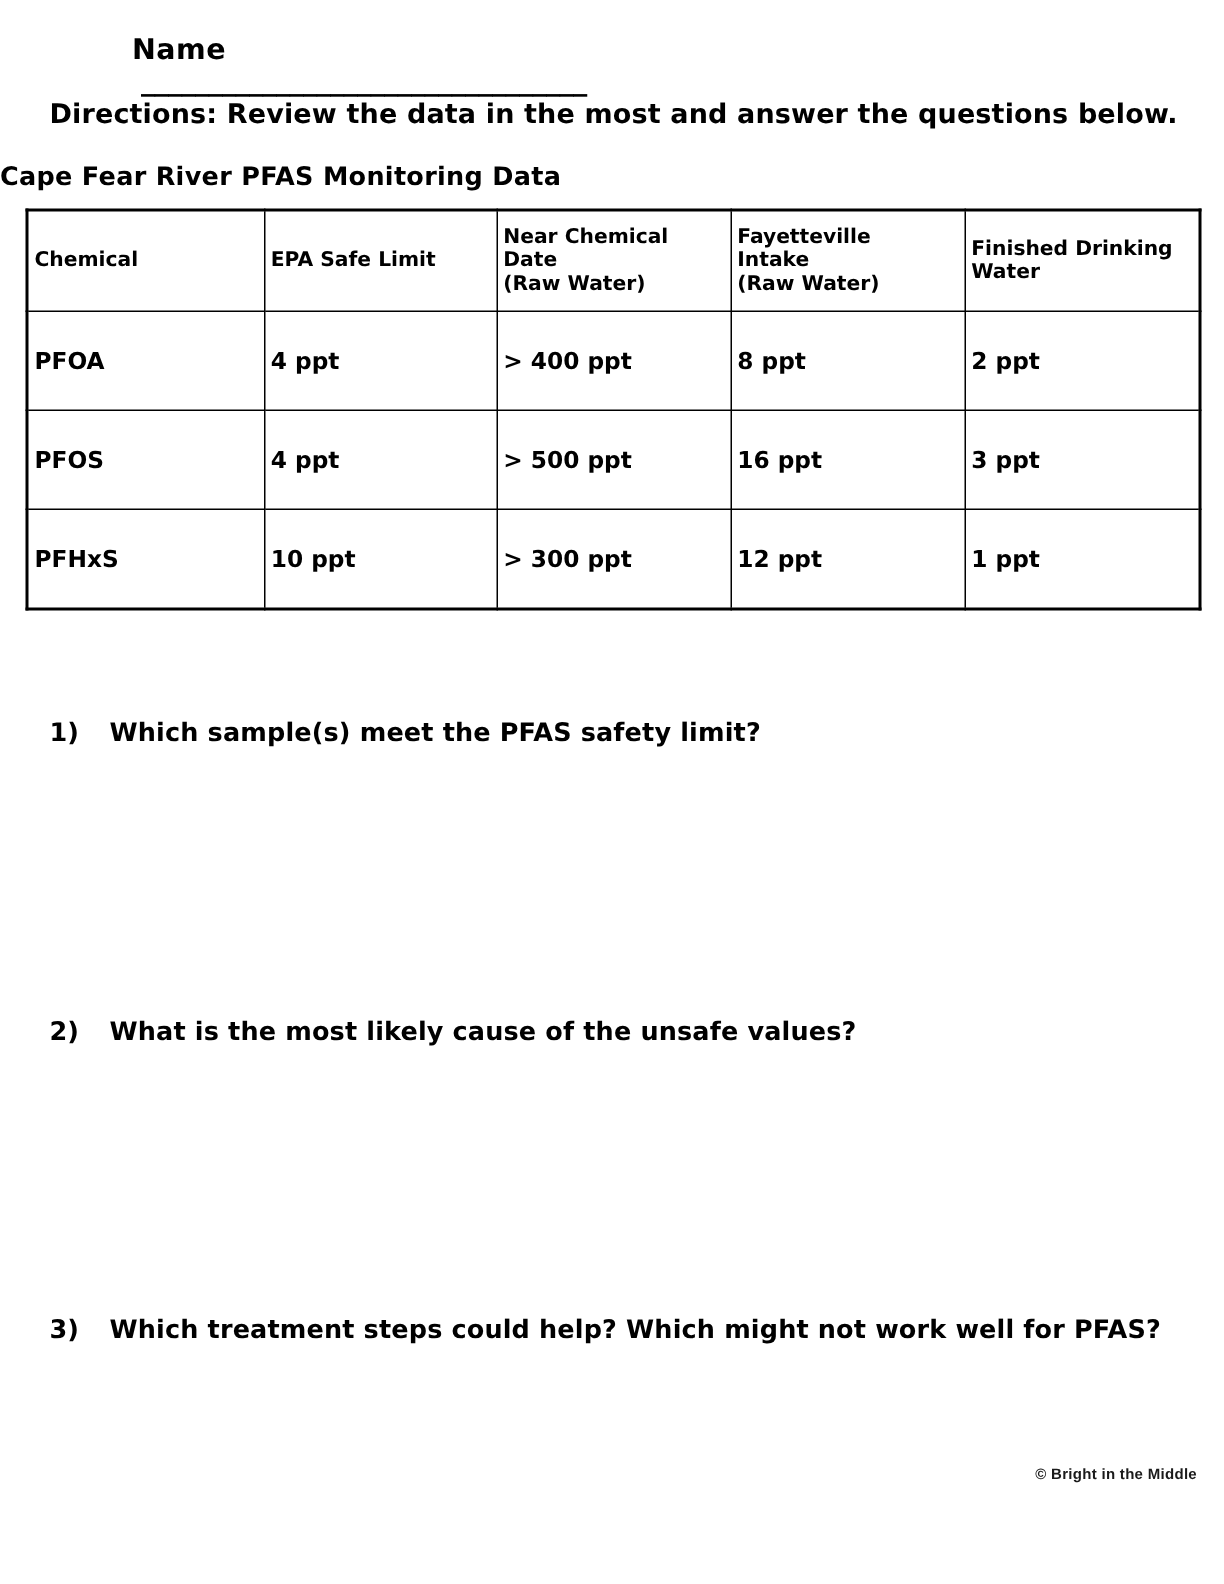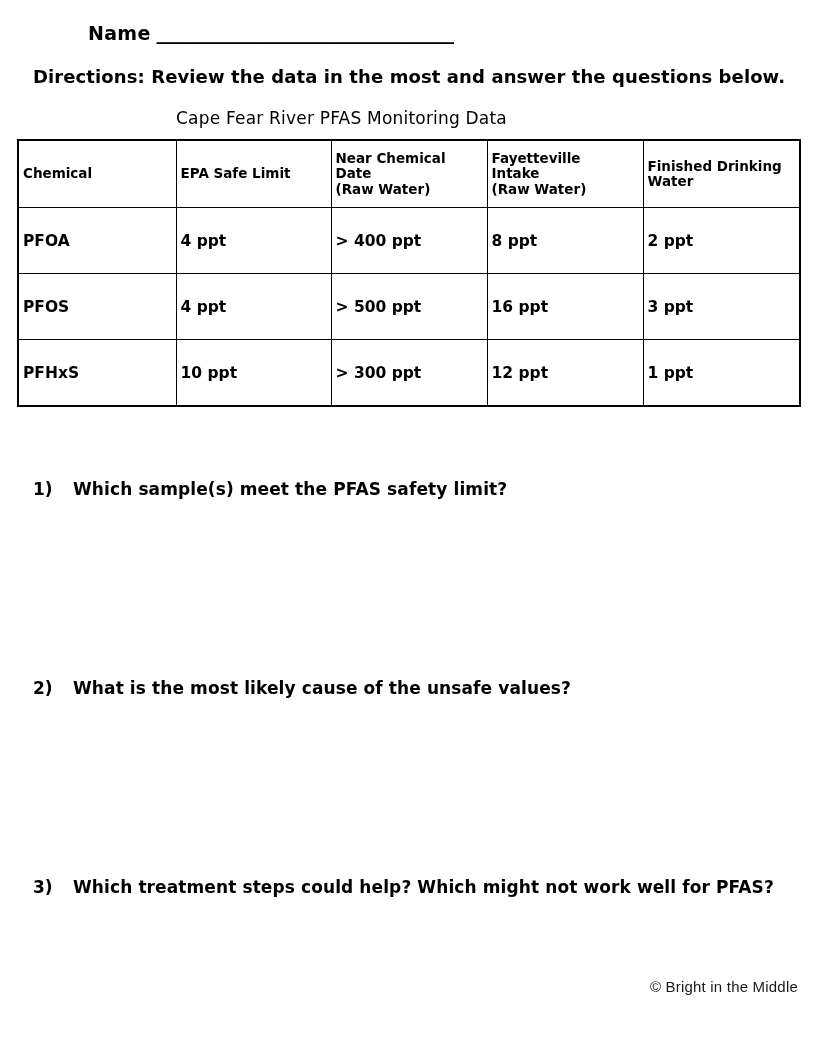--- a/index.html
+++ b/index.html
@@ -30,20 +30,21 @@
     left: 0;
     width: 816px;
     height: 32px;
     display: flex;
     align-items: baseline;
   }
   .nd-field {
     display: flex;
     align-items: flex-start;
     white-space: nowrap;
+    flex-direction: column;
   }
   .nd-name-field { margin-left: 88px; }
   .nd-date-field { margin-left: 48px; }
   .nd-label {
     font-size: 19px;
     font-weight: bold;
     letter-spacing: 0.3px;
   }
   .nd-rule {
     font-size: 19px;
@@ -64,23 +65,22 @@
     letter-spacing: 0.1px;
     white-space: nowrap;
   }
 
   
   .table-title {
     position: absolute;
     top: 108px;
     left: 0;
     width: 683px;
-    text-align: center;
     font-size: 17px;
-    font-weight: normal;
+    font-weight: bold;
     letter-spacing: 0.2px;
   }
 
   
   .data-table-wrap {
     position: absolute;
     top: 139px;
     left: 17px;
     width: 782px;
   }
@@ -140,22 +140,22 @@
   }
   .q-space-1 { height: 179px; }
   .q-space-2 { height: 179px; }
 
   
   .footer-credit {
     position: absolute;
     top: 978px;
     right: 18px;
     font-family: "Liberation Sans", sans-serif;
-    font-size: 15px;
-    font-weight: normal;
+    font-size: 10px;
+    font-weight: bold;
     color: #1a1a1a;
     letter-spacing: 0.2px;
   }
 </style>
 </head>
 <body>
 
 <div class="page">
 
   <div class="name-date-row">

